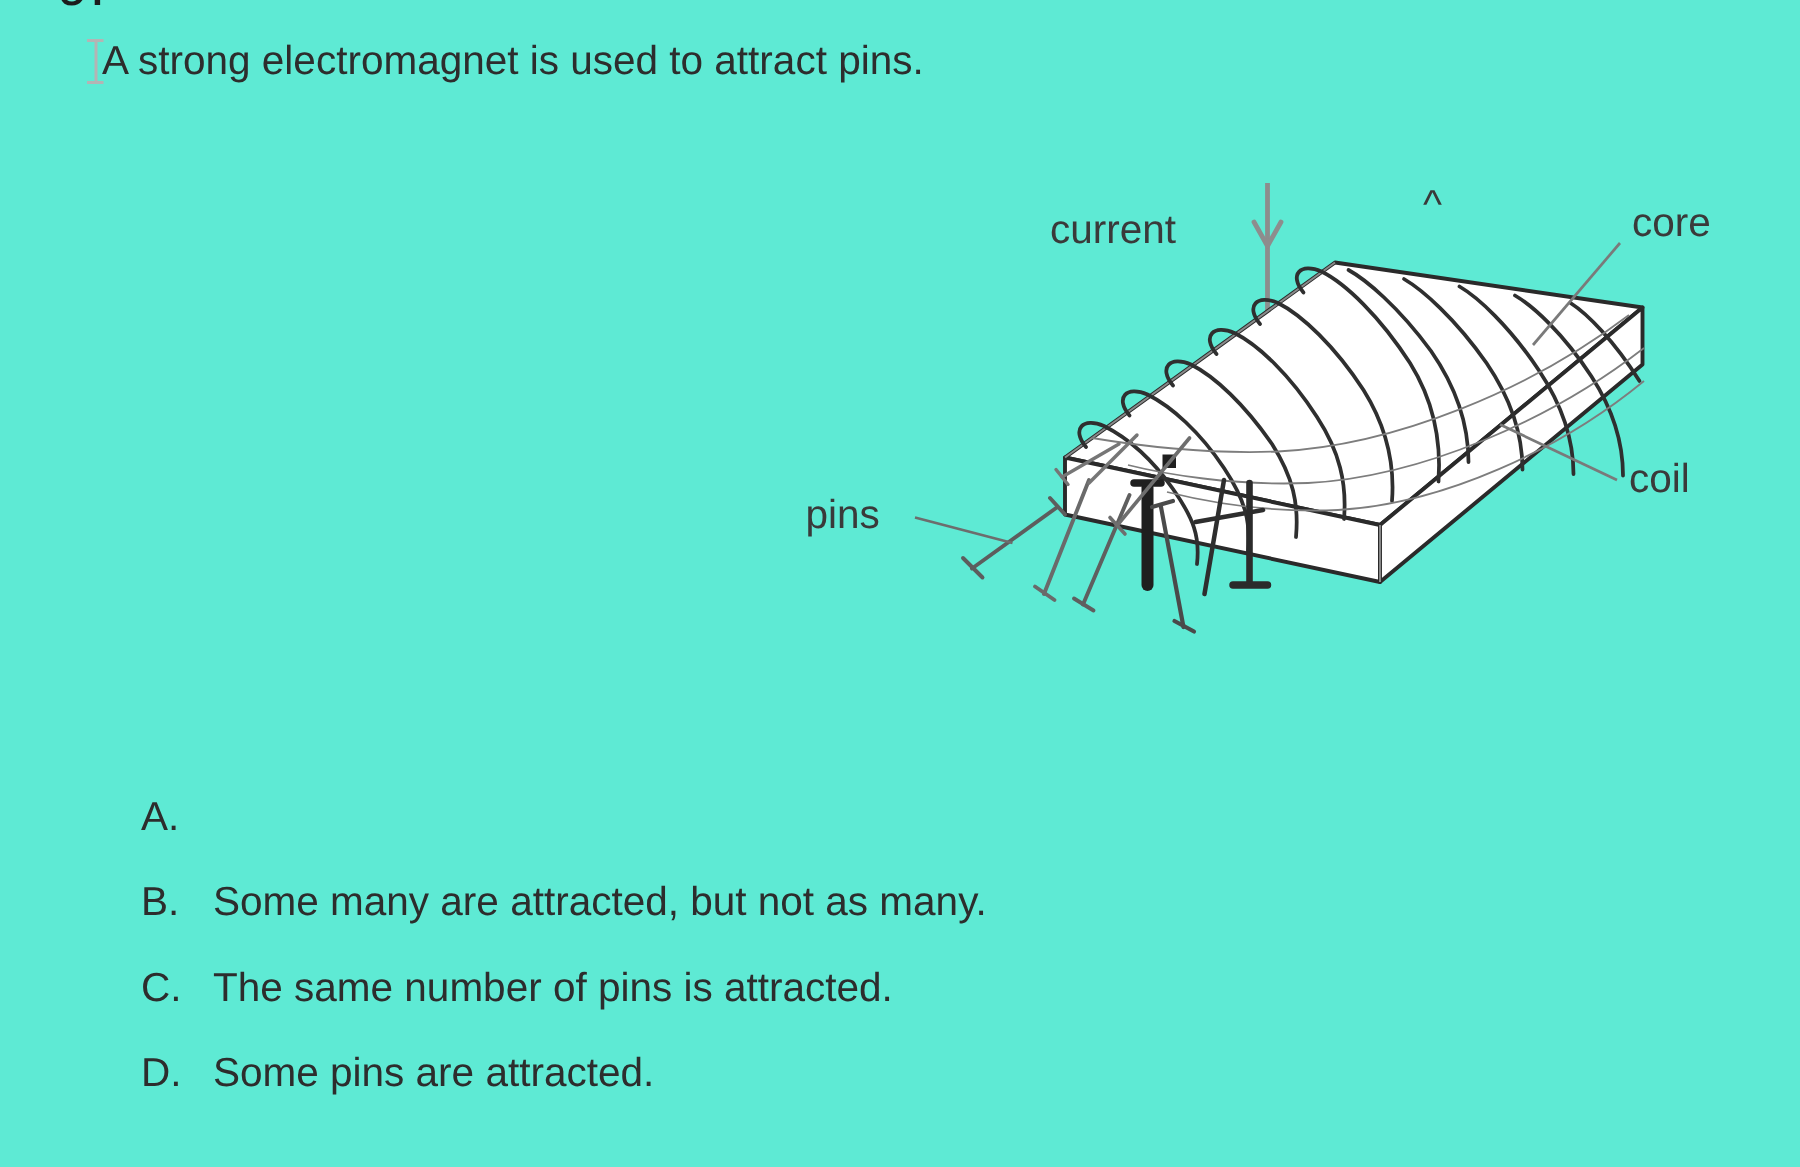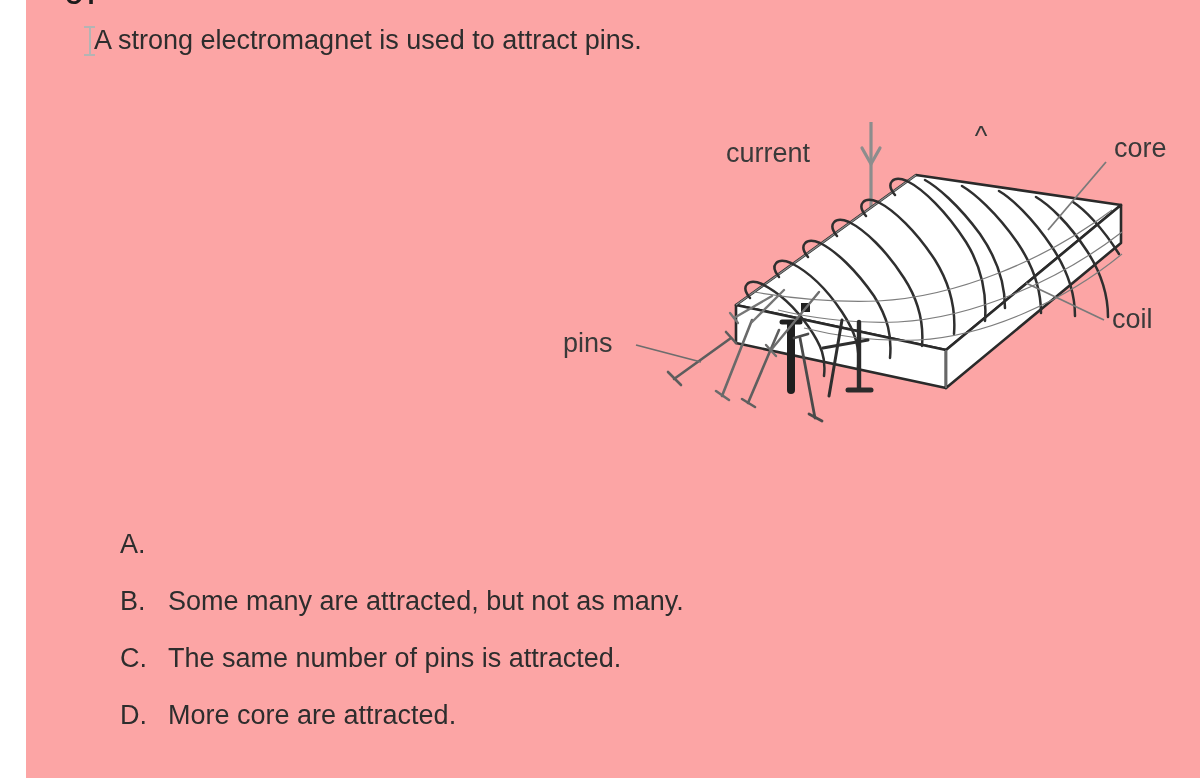--- a/index.html
+++ b/index.html
@@ -13,22 +13,21 @@
     position: relative;
     overflow: hidden;
     font-family: "Liberation Sans", sans-serif;
     color: #2b2b2b;
     -webkit-font-smoothing: antialiased;
   }
 
   .page {
     position: absolute;
     inset: 0;
-    background: #fca5a5;
-    margin-left: 26px;
+    background: #5eead4;
   }
 
   
   .q-number {
     position: absolute;
     left: 38px;
     top: -28px;
     font-size: 38px;
     font-weight: 400;
     color: #1c1c1c;
@@ -276,18 +275,18 @@
       <span class="option-text">Some many are attracted, but not as many.</span>
     </div>
 
     <div class="option-row">
       <span class="option-letter">C.</span>
       <span class="option-text">The same number of pins is attracted.</span>
     </div>
 
     <div class="option-row">
       <span class="option-letter">D.</span>
-      <span class="option-text">More core are attracted.</span>
+      <span class="option-text">Some pins are attracted.</span>
     </div>
 
   </div>
 
 </div>
 
 </body></html>

